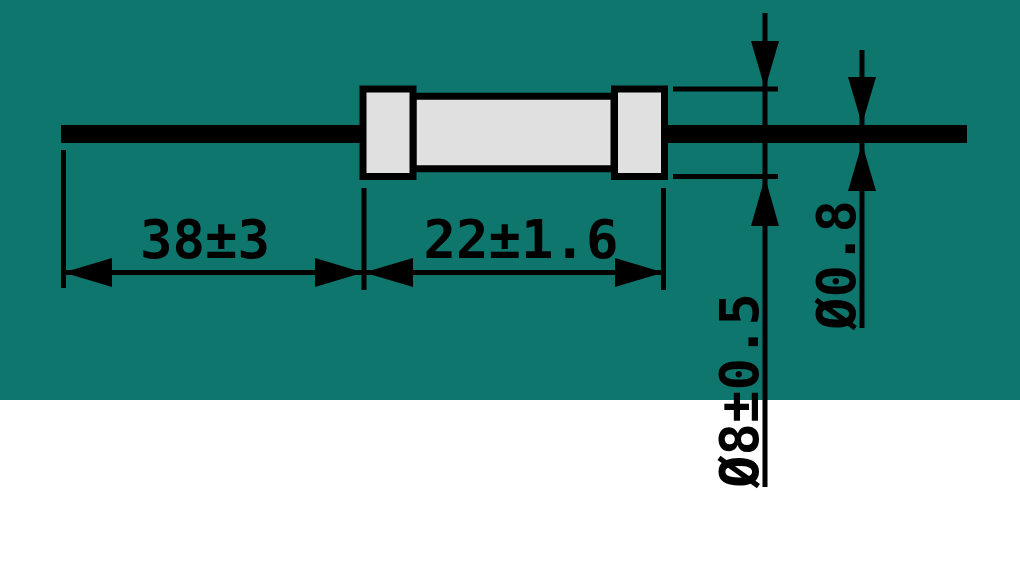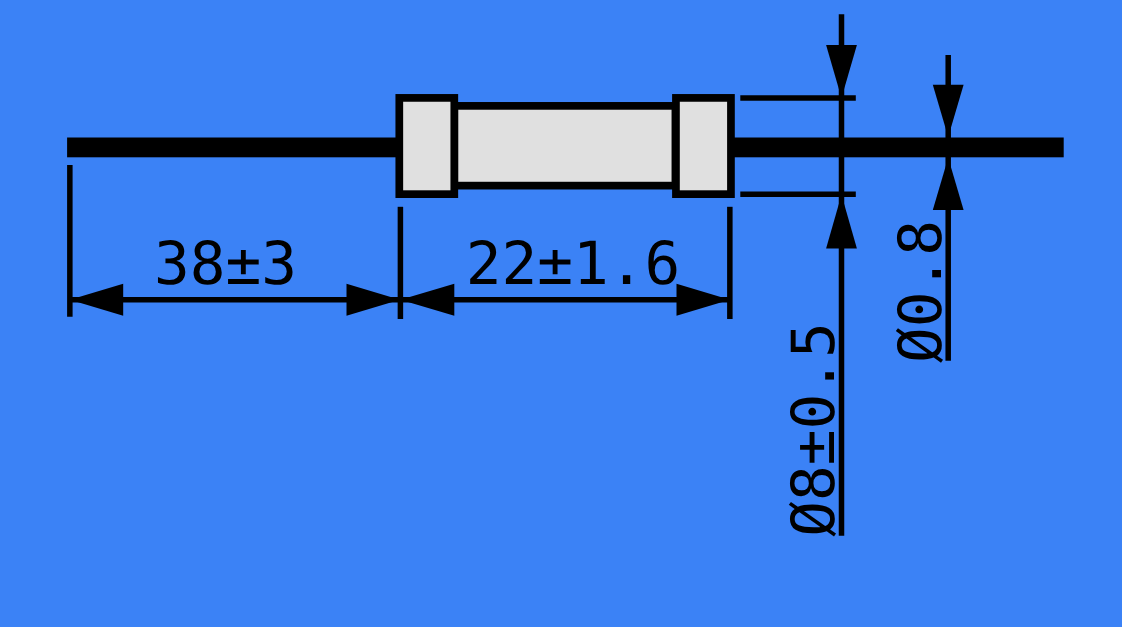--- a/index.html
+++ b/index.html
@@ -6,22 +6,23 @@
     margin: 0;
     padding: 0;
     background: #ffffff;
     width: 1020px;
     height: 570px;
     overflow: hidden;
   }
   .drawing-wrap {
     position: relative;
     width: 1020px;
-    height: 570px;
-    background: #3b82f6;
+    height: 400px;
+    background: #0f766e;
+    font-weight: bold;
   }
   svg {
     display: block;
   }
   svg text {
     font-family: "DejaVu Sans Mono", "Liberation Mono", monospace;
     font-size: 54px;
     fill: #000000;
   }
 </style>

